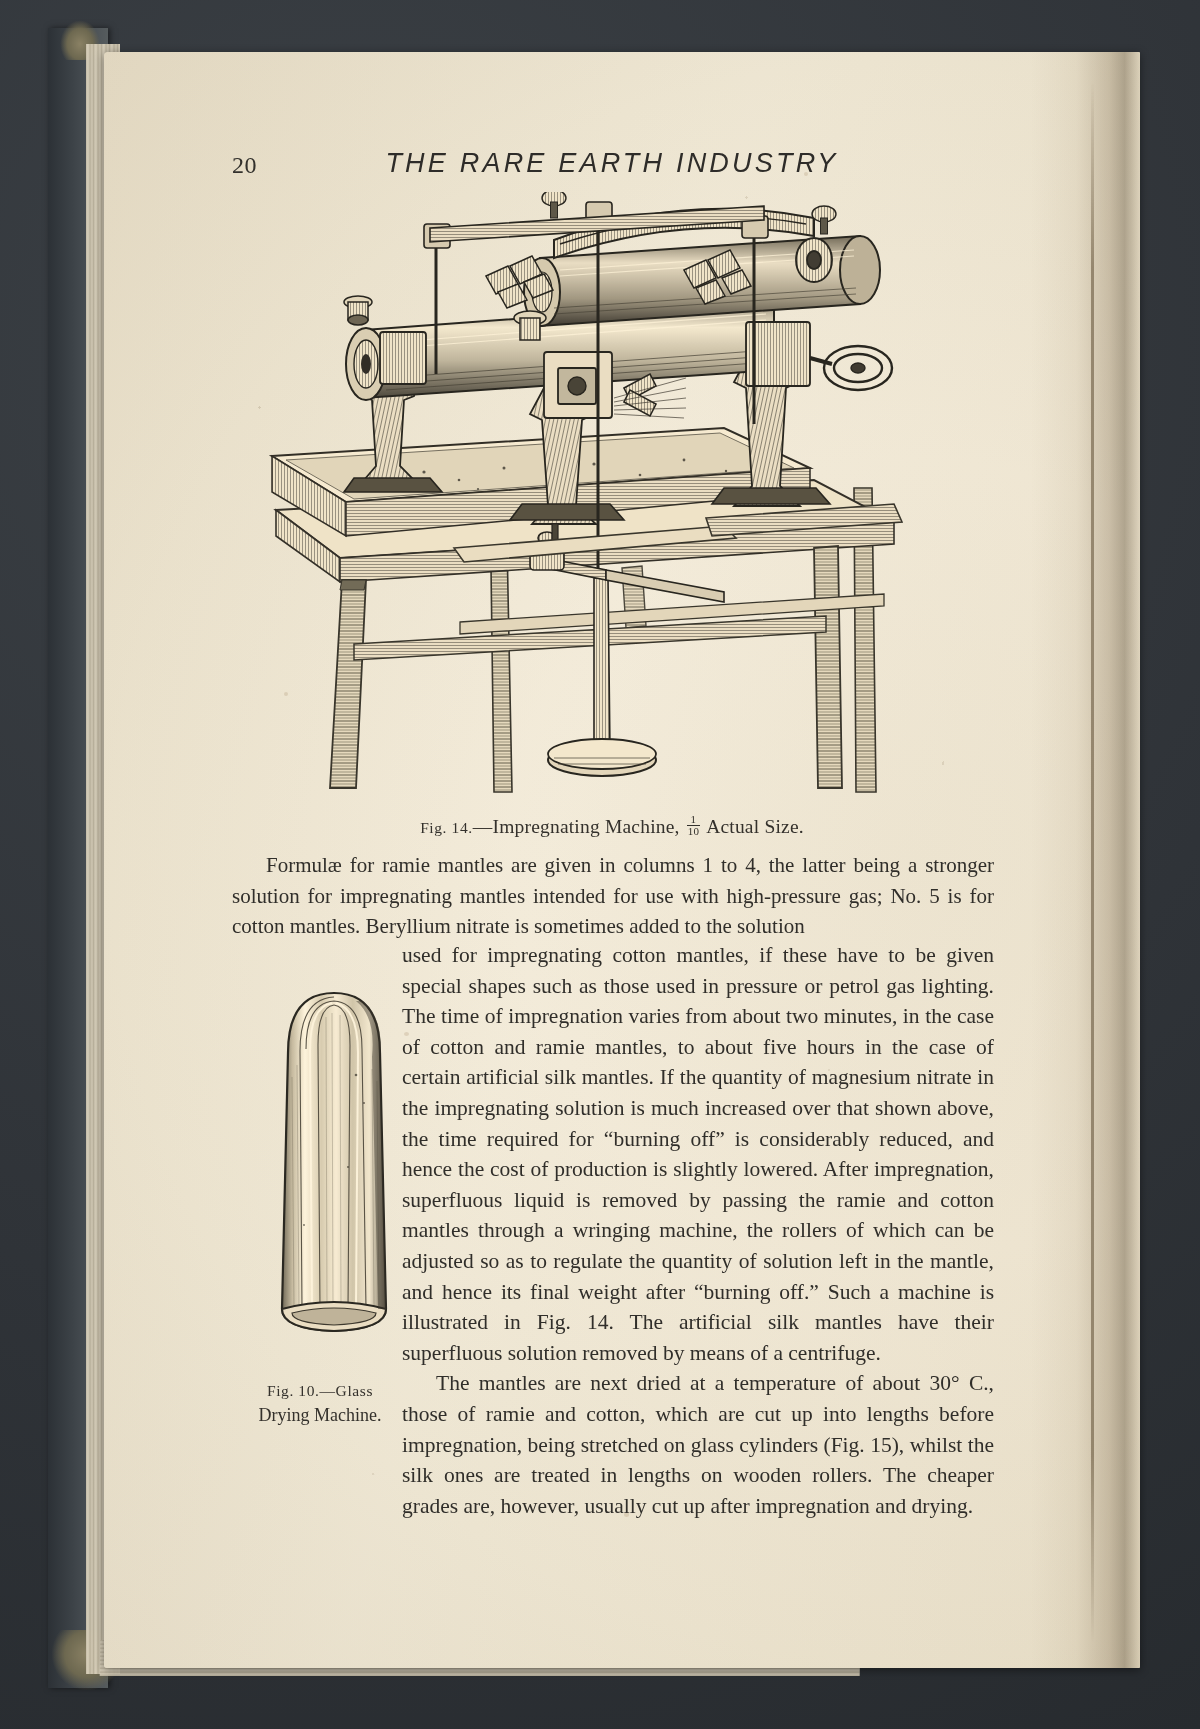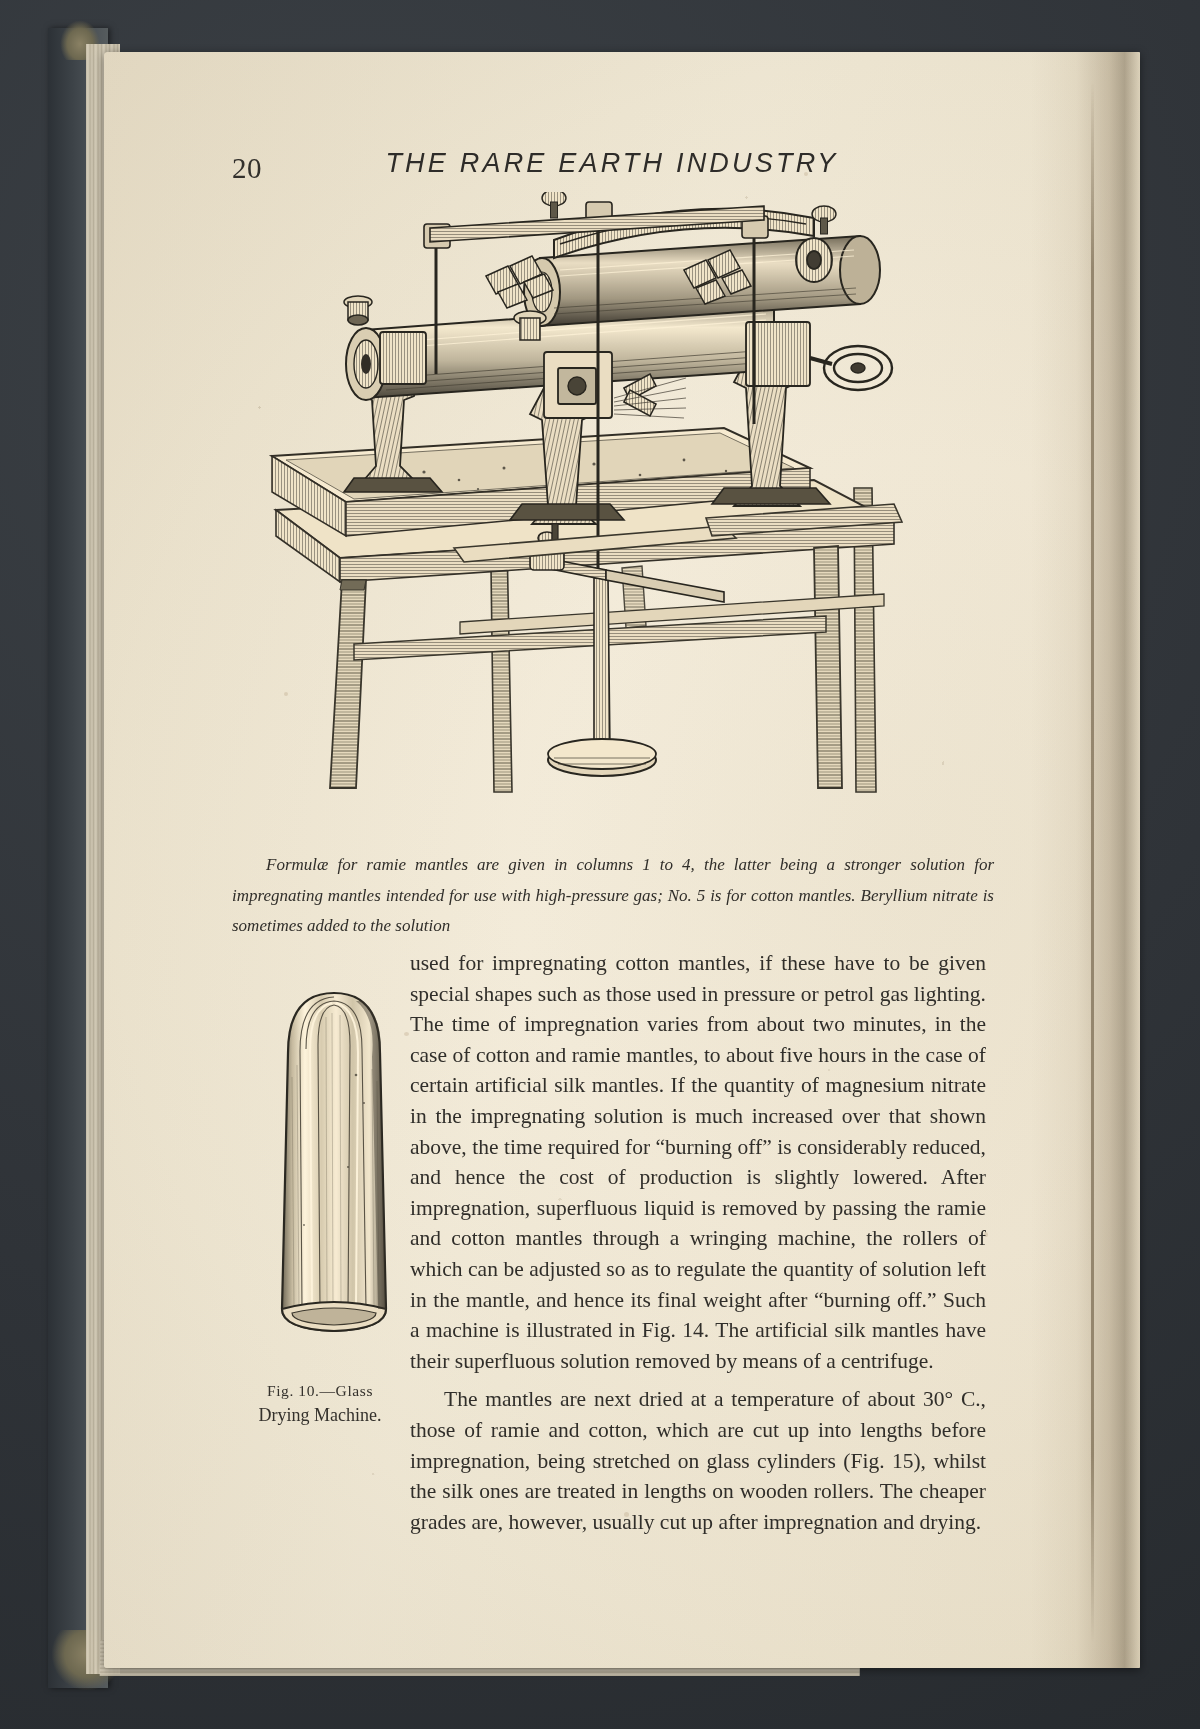--- a/index.html
+++ b/index.html
@@ -50,46 +50,46 @@
        linear-gradient(105deg, rgba(196,176,136,.10) 0%, rgba(255,252,240,.05) 45%, rgba(190,170,130,.14) 100%);}
   
   #gutter{position:absolute;right:0;top:0;width:110px;height:100%;
      background:linear-gradient(90deg, rgba(150,130,95,0) 0%, rgba(150,130,95,.10) 42%,
                 rgba(120,100,70,.30) 72%, rgba(90,75,50,.42) 86%, rgba(160,142,108,.18) 100%);}
   #gutter-line{position:absolute;right:46px;top:30px;width:3px;height:1560px;
      background:linear-gradient(180deg,rgba(120,100,70,.0),rgba(95,78,52,.55) 12%,
                 rgba(95,78,52,.55) 88%,rgba(120,100,70,0));filter:blur(.6px);}
 
   #running-head{position:absolute;left:128px;top:96px;width:760px;height:34px;}
-  #folio{position:absolute;left:0;top:4px;font-size:29px;color:#32302c;
+  #folio{position:absolute;left:0;top:4px;font-size:24px;color:#32302c;
      letter-spacing:.5px;font-family:"Liberation Serif",serif;}
   #head-title{position:absolute;left:0;right:0;text-align:center;top:0;
      font-style:italic;font-size:27px;letter-spacing:3.2px;color:#2e2c29;
      font-family:Liberation Sans, sans-serif;}
 
   #fig14-wrap{position:absolute;left:150px;top:140px;width:660px;height:620px;}
   #fig14-cap{position:absolute;left:128px;top:762px;width:760px;text-align:center;
      font-size:19.5px;color:#34312c;letter-spacing:.2px;}
   .smallcaps{font-size:15.5px;letter-spacing:.6px;}
   .frac{display:inline-block;font-size:11px;line-height:1;text-align:center;
         vertical-align:-2px;margin:0 2px;}
   .frac .n{display:block;border-bottom:1px solid #34312c;padding:0 1px;}
   .frac .d{display:block;padding:0 1px;}
 
   #para1{position:absolute;left:128px;top:798px;width:762px;
-     font-size:17px;line-height:30.5px;color:#302e2a;text-align:justify;font-style:italic;}
+     font-size:21px;line-height:30.5px;color:#302e2a;text-align:justify;}
   #para1 .ind{display:inline-block;width:34px;}
 
   #fig15-wrap{position:absolute;left:140px;top:905px;width:180px;height:420px;}
   #fig15-cap{position:absolute;left:116px;top:1326px;width:200px;text-align:center;
      font-size:18px;line-height:25px;color:#34312c;}
 
   #body-right{position:absolute;left:298px;top:888px;width:592px;
      font-size:21.5px;line-height:30.6px;color:#302e2a;text-align:justify;}
-  #body-right p{margin:8px;}
+  #body-right p{margin:0;}
   #body-right .ind{display:inline-block;width:34px;}
 
   .ink{filter:contrast(1.05) sepia(.12);}
   .fig-svg{display:block;width:100%;height:100%;}
 
   
   .fox{position:absolute;border-radius:50%;background:rgba(150,120,80,.20);filter:blur(.5px);}
 </style>
 </head>
 <body>
@@ -316,20 +316,28 @@
           <rect x="276" y="352" width="34" height="26" rx="4"></rect>
           <ellipse cx="293" cy="346" rx="9" ry="6"></ellipse>
         </g>
         <path d="M298 332 l6 0 l0 16 l-6 0 z" fill="#4a453a" stroke="#2b2923" stroke-width="1.2"></path>
 
         <path d="M200 356 L470 334 L482 346 L210 370 Z" fill="#ddd4bd" stroke="#3b382f" stroke-width="1.6"></path>
         <path d="M452 326 L640 312 L648 330 L458 344 Z" fill="url(#hatchH)" stroke="#3b382f" stroke-width="1.6"></path>
       </svg>
     </div>
 
+    <div id="fig14-cap">
+      <span class="smallcaps">Fig. 14.</span><span>—</span><span>Impregnating Machine,</span>
+      <span class="frac">
+        <span class="n">1</span>
+        <span class="d">10</span>
+      </span>
+      <span>Actual Size.</span>
+    </div>
 
     <div id="para1"><span class="ind"></span><span>Formulæ for ramie mantles are given in columns 1 to 4, the latter being a stronger solution for impregnating mantles intended for use with high-pressure gas; No. 5 is for cotton mantles.   Beryllium nitrate is sometimes added to the solution</span></div>
 
     <div id="fig15-wrap">
       <svg class="fig-svg ink" viewBox="0 0 180 420" preserveAspectRatio="xMidYMid meet">
         <defs>
           <linearGradient id="glassG" x1="0" y1="0" x2="1" y2="0">
             <stop offset="0" stop-color="#6e6858"></stop>
             <stop offset=".10" stop-color="#bdb49d"></stop>
             <stop offset=".22" stop-color="#efe8d6"></stop>

